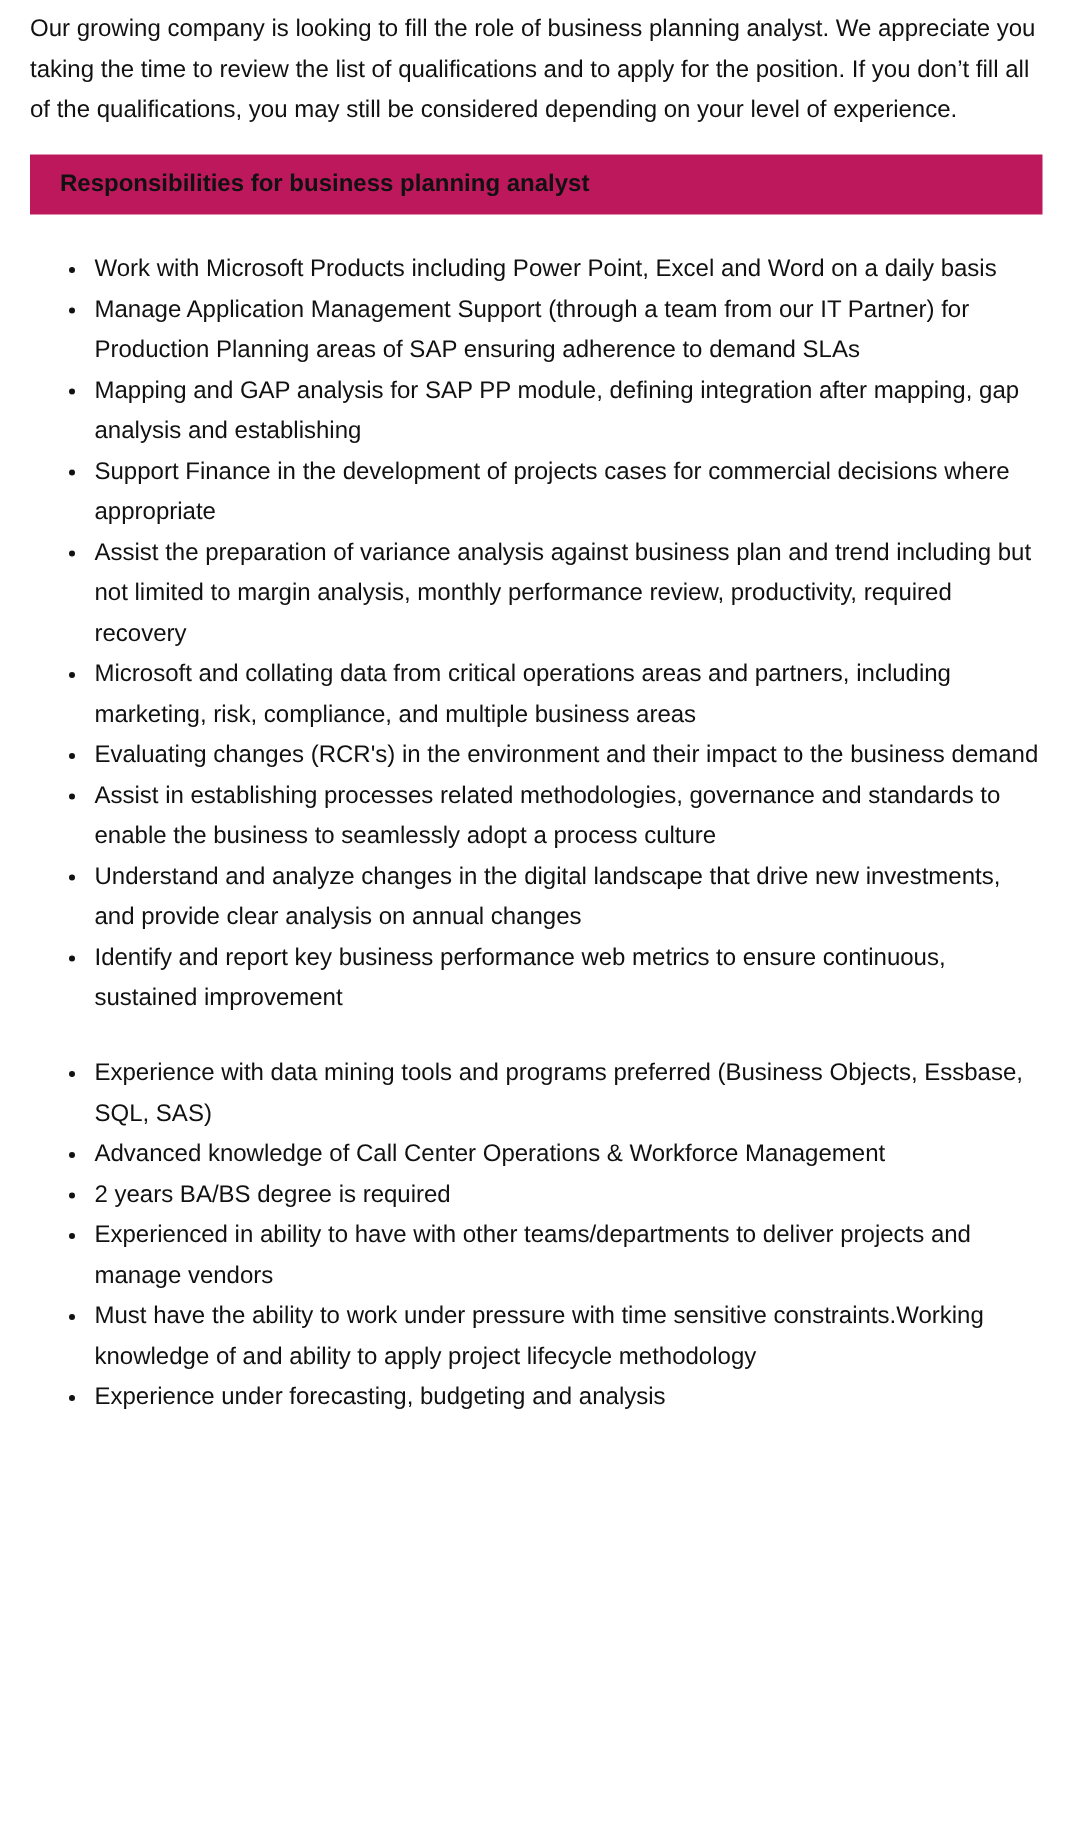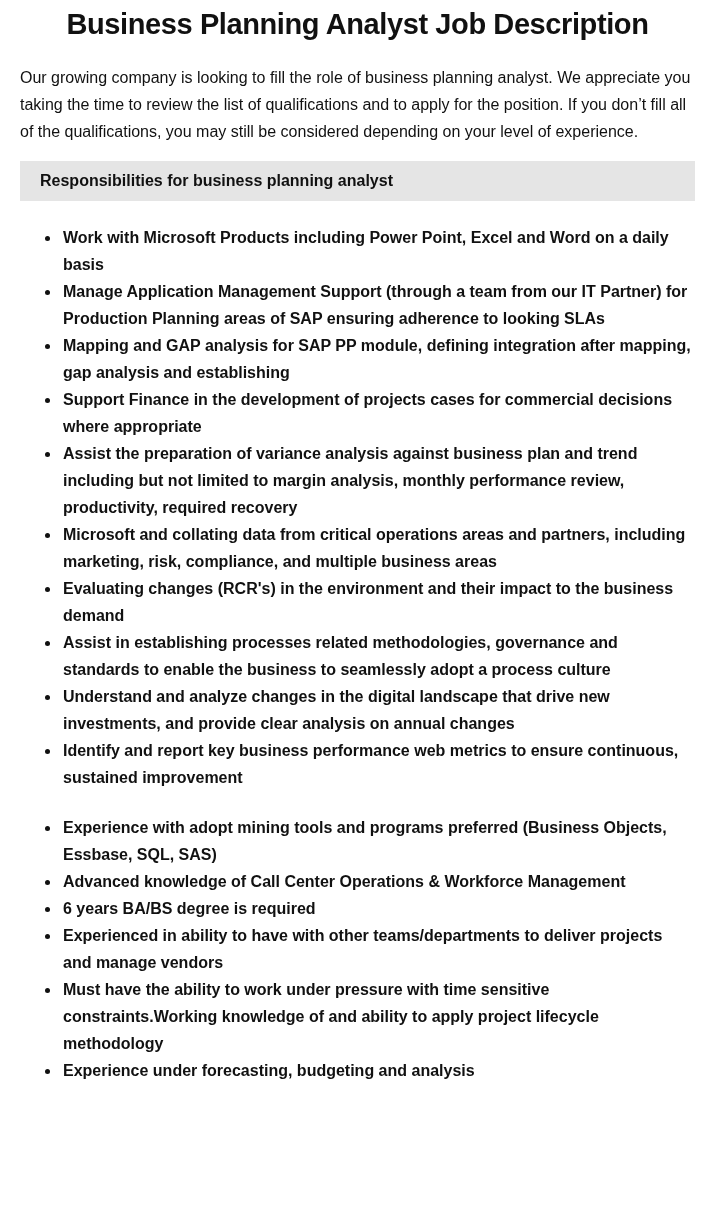--- a/index.html
+++ b/index.html
@@ -26,77 +26,75 @@
     letter-spacing: -0.4px;
     margin: 0 0 22px 0;
     line-height: 36px;
   }
   .intro {
     font-size: 16px;
     line-height: 27px;
     margin: 0 0 16px 0;
   }
   .heading-bar {
-    background: #e5e5e5;
+    background: #be185d;
     height: 40px;
     display: flex;
     align-items: center;
     padding: 0 20px;
     margin: 0;
   }
   .heading-bar h2 {
     font-size: 16px;
     font-weight: bold;
     margin: 0;
     line-height: 18px;
   }
   ul.bullet-list {
     margin: 23px 0 17px 0;
     padding: 0 0 0 41px;
     font-size: 16px;
     line-height: 27px;
     list-style: disc outside;
-    font-weight: bold;
   }
   ul.bullet-list li {
     margin: 0;
     padding-left: 2px;
   }
 </style>
 </head>
 <body>
 
 <div class="page">
 
-  <h1 class="page-title">Business Planning Analyst Job Description</h1>
 
   <p class="intro">Our growing company is looking to fill the role of business planning analyst. We appreciate you taking the time to review the list of qualifications and to apply for the position. If you don’t fill all of the qualifications, you may still be considered depending on your level of experience.</p>
 
   <section>
     <div class="heading-bar">
       <h2>Responsibilities for business planning analyst</h2>
     </div>
     <ul class="bullet-list">
         <li>Work with Microsoft Products including Power Point, Excel and Word on a daily basis</li>
-        <li>Manage Application Management Support (through a team from our IT Partner) for Production Planning areas of SAP ensuring adherence to looking SLAs</li>
+        <li>Manage Application Management Support (through a team from our IT Partner) for Production Planning areas of SAP ensuring adherence to demand SLAs</li>
         <li>Mapping and GAP analysis for SAP PP module, defining integration after mapping, gap analysis and establishing</li>
         <li>Support Finance in the development of projects cases for commercial decisions where appropriate</li>
         <li>Assist the preparation of variance analysis against business plan and trend including but not limited to margin analysis, monthly performance review, productivity, required recovery</li>
         <li>Microsoft and collating data from critical operations areas and partners, including marketing, risk, compliance, and multiple business areas</li>
         <li>Evaluating changes (RCR's) in the environment and their impact to the business demand</li>
         <li>Assist in establishing processes related methodologies, governance and standards to enable the business to seamlessly adopt a process culture</li>
         <li>Understand and analyze changes in the digital landscape that drive new investments, and provide clear analysis on annual changes</li>
         <li>Identify and report key business performance web metrics to ensure continuous, sustained improvement</li>
       </ul>
   </section>
 
   <section>
     <ul class="bullet-list">
-        <li>Experience with adopt mining tools and programs preferred (Business Objects, Essbase, SQL, SAS)</li>
+        <li>Experience with data mining tools and programs preferred (Business Objects, Essbase, SQL, SAS)</li>
         <li>Advanced knowledge of Call Center Operations &amp; Workforce Management</li>
-        <li>6 years BA/BS degree is required</li>
+        <li>2 years BA/BS degree is required</li>
         <li>Experienced in ability to have with other teams/departments to deliver projects and manage vendors</li>
         <li>Must have the ability to work under pressure with time sensitive constraints.Working knowledge of and ability to apply project lifecycle methodology</li>
         <li>Experience under forecasting, budgeting and analysis</li>
       </ul>
   </section>
 
 </div>
 
 </body></html>

